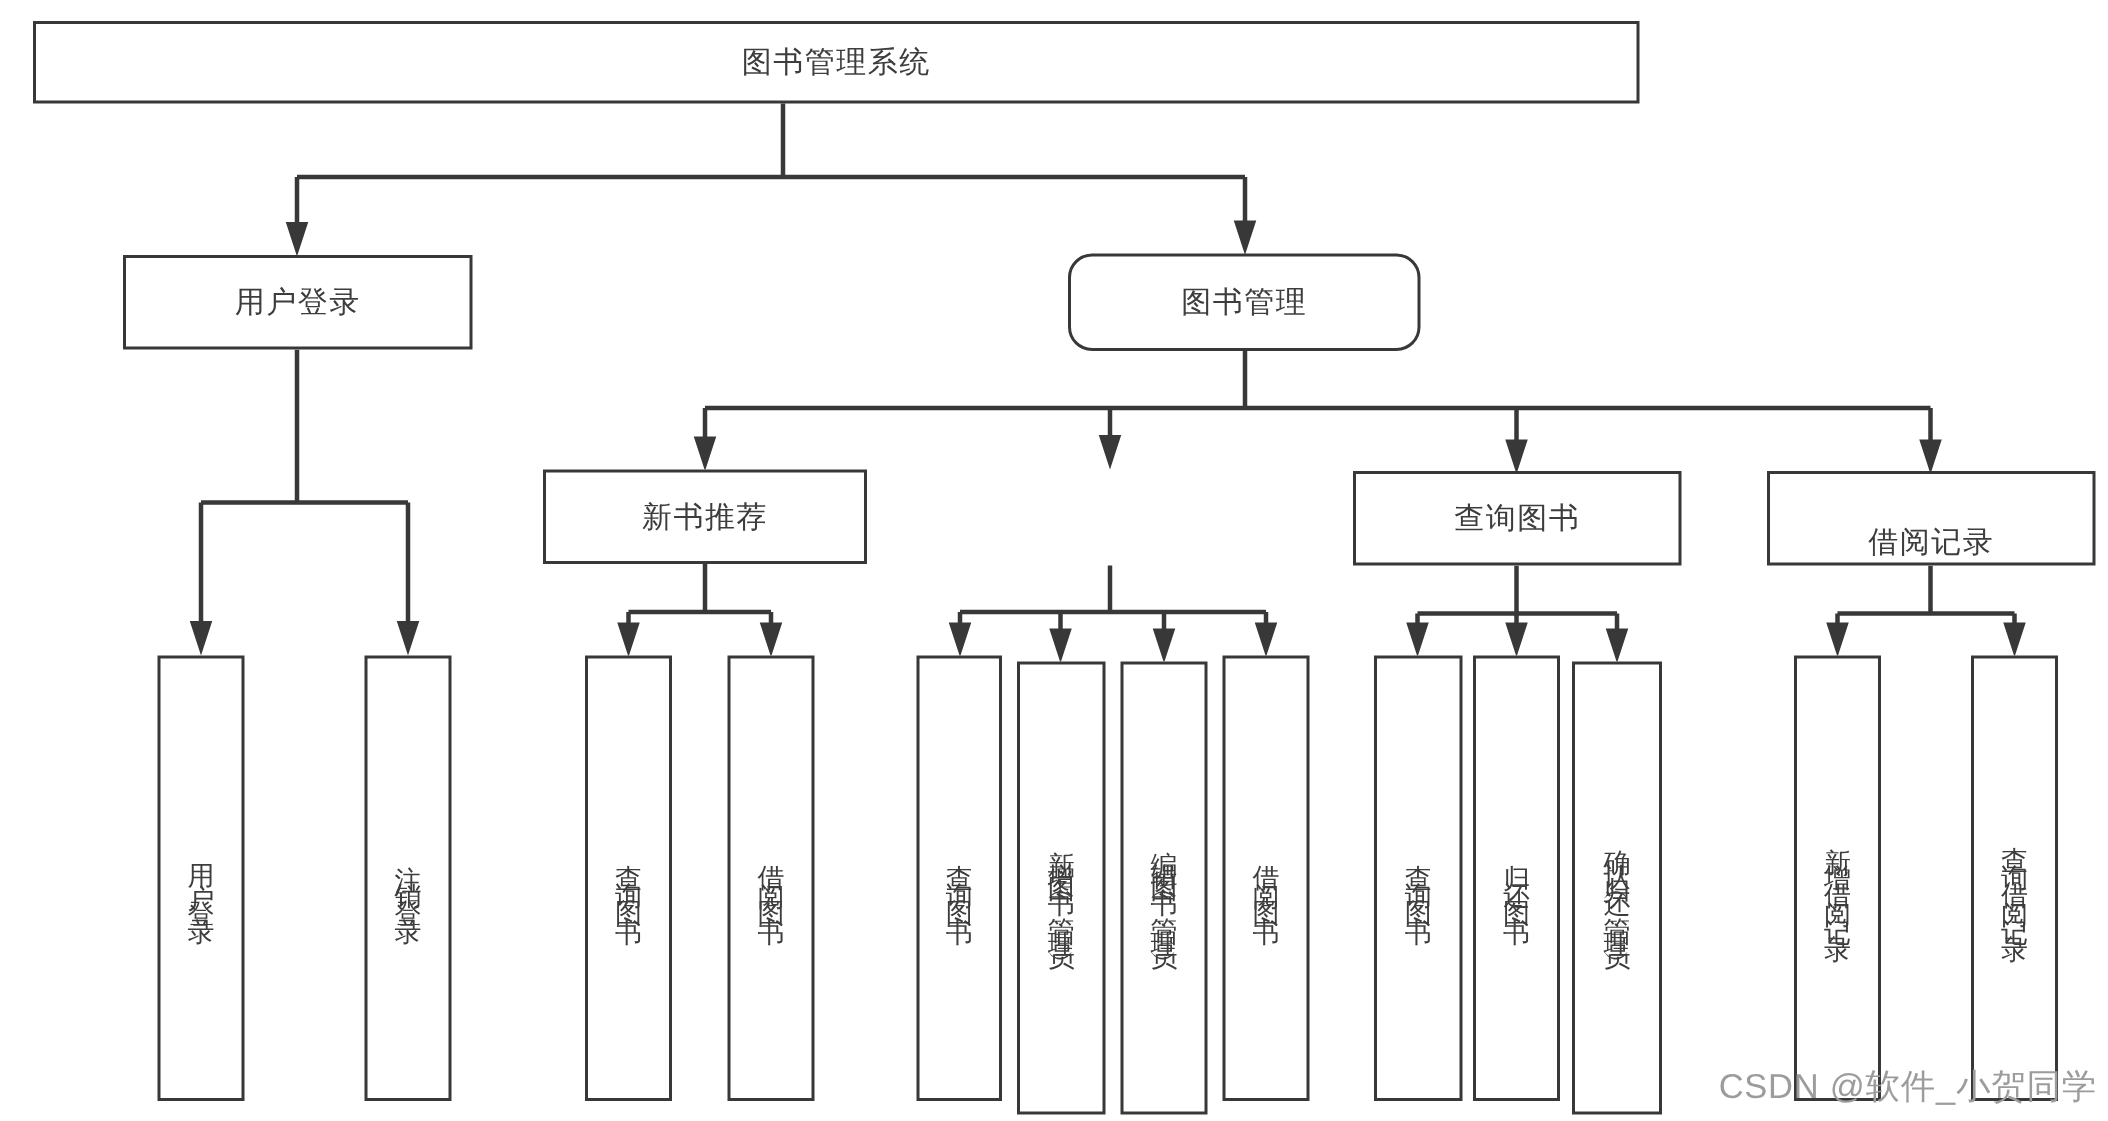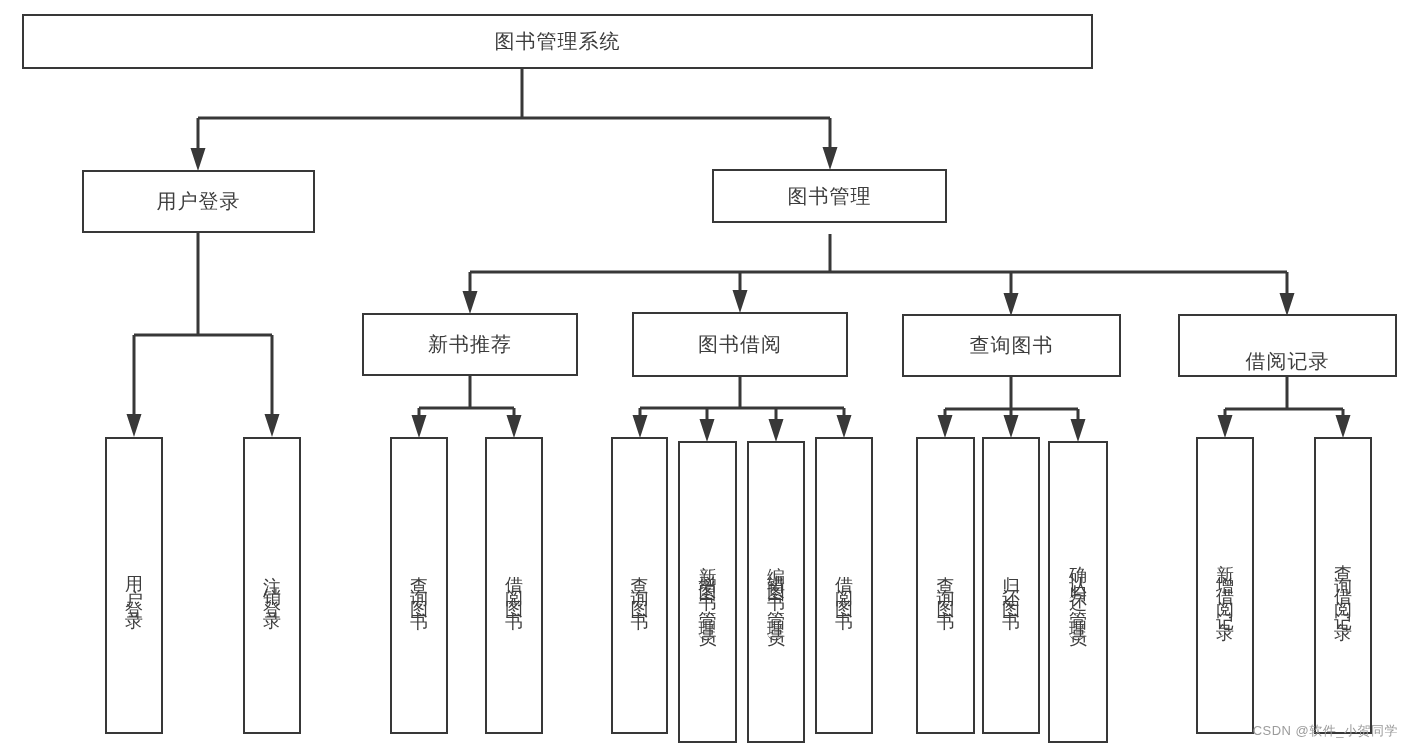--- a/index.html
+++ b/index.html
@@ -47,21 +47,21 @@
     line-height: 1;
     white-space: nowrap;
   }
   .v-label.tight {
     letter-spacing: 9px;
   }
   .watermark {
     position: absolute;
     right: 7px;
     bottom: 7px;
-    font-size: 13px;
+    font-size: 23px;
     color: #9c9c9c;
     letter-spacing: 0.5px;
     white-space: nowrap;
   }
 </style>
 </head>
 <body>
 
 <div class="canvas">
 
@@ -94,29 +94,26 @@
              M1335.5 415 H1350.5 L1343 438 Z" fill="#383838" stroke="none"></path>
   </svg>
 
   <div class="box" style="left:22px; top:14px; width:1071px; height:55px;">
     <span class="h-label">图书管理系统</span>
   </div>
 
   <div class="box" style="left:82px; top:170px; width:233px; height:63px;">
     <span class="h-label">用户登录</span>
   </div>
-  <div class="box" style="left:712px; top:169px; width:235px; height:54px;">
+  <div class="box" style="left:712px; top:169px; width:235px; height:65px;border-radius:16px;">
     <span class="h-label">图书管理</span>
   </div>
 
   <div class="box" style="left:362px; top:313px; width:216px; height:63px;">
     <span class="h-label">新书推荐</span>
-  </div>
-  <div class="box" style="left:632px; top:312px; width:216px; height:65px;">
-    <span class="h-label">图书借阅</span>
   </div>
   <div class="box" style="left:902px; top:314px; width:219px; height:63px;">
     <span class="h-label">查询图书</span>
   </div>
   <div class="box" style="left:1178px; top:314px; width:219px; height:63px;align-items:flex-end;">
     <span class="h-label">借阅记录</span>
   </div>
 
   <div class="box" style="left:105px; top:437px; width:58px; height:297px;">
     <span class="v-label">用户登录</span>

